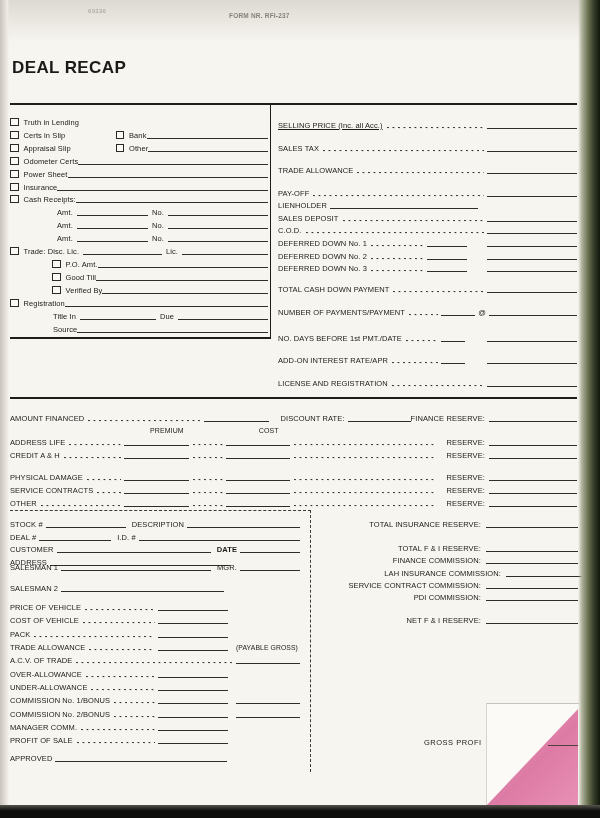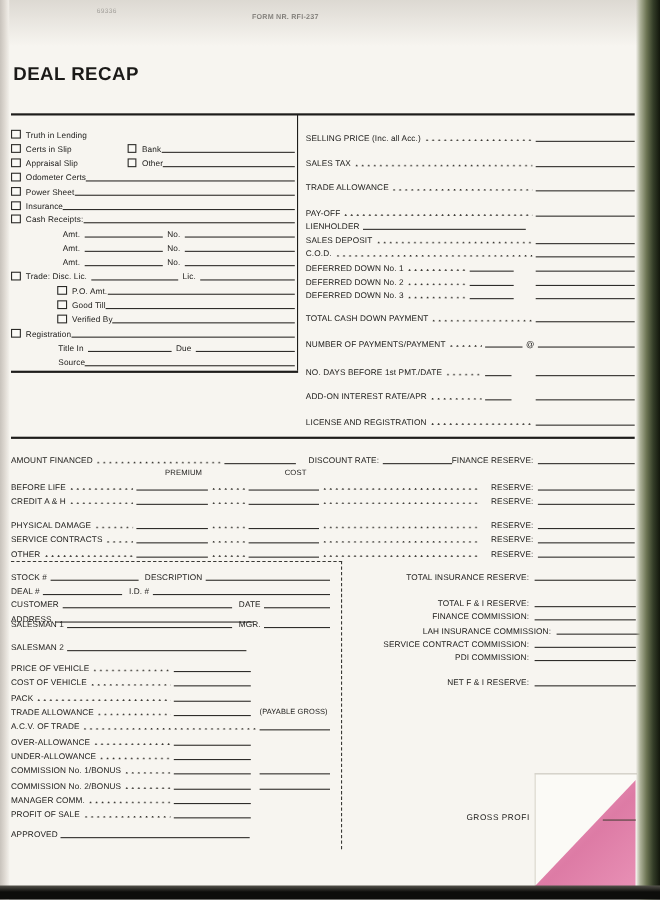--- a/index.html
+++ b/index.html
@@ -145,21 +145,21 @@
     <span class="lbl">Title In</span>
     <span class="line fx" style="margin:0 4px 1px 4px;"></span>
     <span class="lbl">Due</span>
     <span class="line" style="width:90px;margin-left:4px;"></span>
   </div>
   <div class="row" style="left:53px;top:322px;width:215px;">
     <span class="lbl">Source</span>
     <span class="line fx"></span>
   </div>
 
-  <div class="row" style="left:278px;top:118px;width:299px;">
+  <div class="row" style="left:278px;top:118px;width:299px;text-decoration:underline;">
     <span class="lbl">SELLING PRICE (Inc. all Acc.)</span>
     <span class="dots fx"></span>
     <span class="line" style="width:90px;"></span>
   </div>
   <div class="row" style="left:278px;top:141px;width:299px;">
     <span class="lbl">SALES TAX</span>
     <span class="dots fx"></span>
     <span class="line" style="width:90px;"></span>
   </div>
   <div class="row" style="left:278px;top:163px;width:299px;">
@@ -251,21 +251,21 @@
     <span class="lbl">FINANCE RESERVE:</span>
     <span class="line" style="width:88px;margin-left:4px;"></span>
   </div>
   <div class="row" style="left:150px;top:423px;width:200px;">
     <span class="lbl" style="font-size:7px;">PREMIUM</span>
     <span class="sp" style="width:75px;"></span>
     <span class="lbl" style="font-size:7px;">COST</span>
   </div>
 
   <div class="row" style="left:10px;top:435px;width:567px;">
-    <span class="lbl">BEFORE LIFE</span>
+    <span class="lbl">ADDRESS LIFE</span>
     <span class="dots fx"></span>
     <span class="line" style="width:65px;"></span>
     <span class="dots" style="width:30px;"></span>
     <span class="line" style="width:64px;"></span>
     <span class="dots" style="width:142px;"></span>
     <span class="lbl rt" style="width:46px;">RESERVE:</span>
     <span class="line" style="width:88px;margin-left:4px;"></span>
   </div>
   <div class="row" style="left:10px;top:448px;width:567px;">
     <span class="lbl">CREDIT A &amp; H</span>
@@ -319,21 +319,21 @@
   </div>
   <div class="row" style="left:10px;top:530px;width:290px;">
     <span class="lbl">DEAL #</span>
     <span class="line" style="width:72px;margin-left:3px;"></span>
     <span class="lbl" style="margin-left:6px;">I.D. #</span>
     <span class="line fx" style="margin-left:3px;"></span>
   </div>
   <div class="row" style="left:10px;top:542px;width:290px;">
     <span class="lbl">CUSTOMER</span>
     <span class="line fx" style="margin-left:3px;"></span>
-    <span class="lbl" style="margin-left:6px;">DATE</span>
+    <span class="lbl" style="margin-left:6px;font-weight:bold;">DATE</span>
     <span class="line" style="width:60px;margin-left:3px;"></span>
   </div>
   <div class="row" style="left:10px;top:555px;width:290px;">
     <span class="lbl">ADDRESS</span>
     <span class="line" style="width:180px;margin-left:3px;"></span>
     <span class="sp fx"></span>
   </div>
   <div class="row" style="left:10px;top:544px;width:290px;margin-top:16px;">
     <span class="lbl">SALESMAN 1</span>
     <span class="line fx" style="margin-left:3px;"></span>

